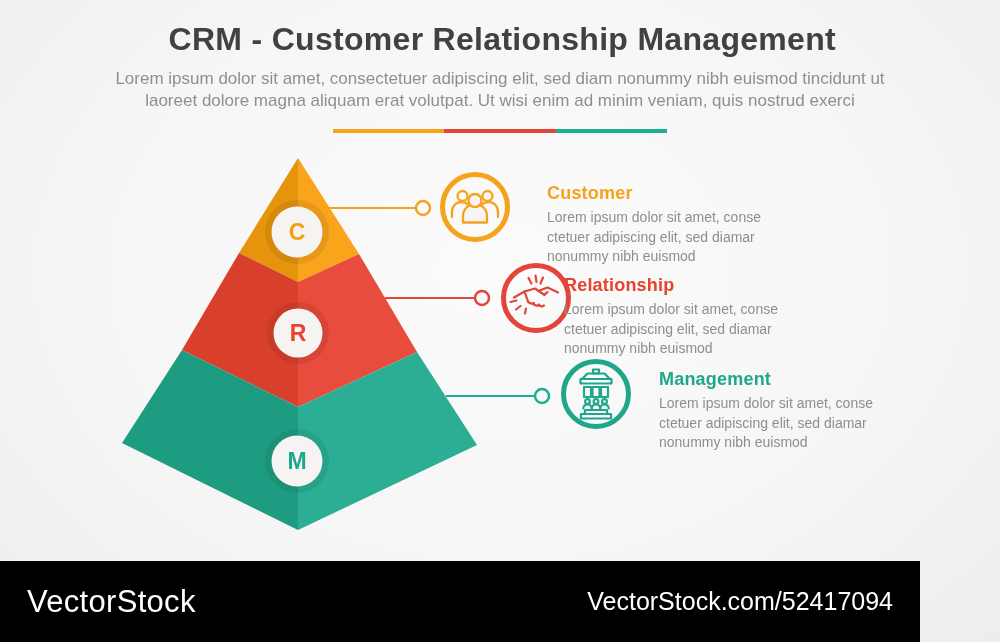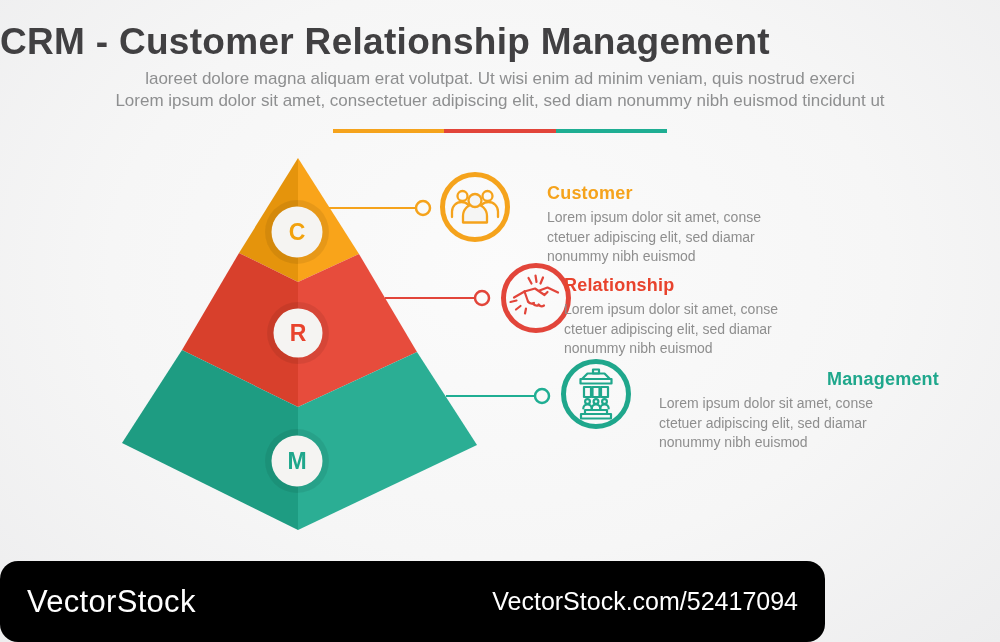--- a/index.html
+++ b/index.html
@@ -2,22 +2,22 @@
 <html><head>
 <meta charset="utf-8">
 <style>
   html,body { margin:0; padding:0; background:#e9e9ea; }
   .canvas {
     position:relative; width:1000px; height:642px; overflow:hidden;
     background: radial-gradient(ellipse at 50% 42%, #fbfbfb 0%, #f6f6f6 55%, #ededee 100%);
     font-family:"Liberation Sans", sans-serif;
   }
   .title {
-    position:absolute; top:21px; left:0; width:836px; text-align:left;
-    font-size:37px; font-weight:bold; color:#414042; letter-spacing:.3px;
+    position:absolute; top:21px; left:0; width:836px; text-align:right;
+    font-size:32px; font-weight:bold; color:#414042; letter-spacing:.3px;
   }
   .subtitle {
     position:absolute; top:68px; left:60px; width:880px; text-align:center;
     font-size:17px; line-height:22px; color:#8e8f90;
   }
   .divider { position:absolute; left:333px; top:129px; width:334px; height:4px; display:flex; }
   .divider span { flex:1; height:100%; }
   .seg-orange { background:#F5A31C; }
   .seg-red    { background:#E2453A; }
   .seg-teal   { background:#1FAE93; }
@@ -37,40 +37,40 @@
   .badge-relationship { left:500px; top:262px; }
   .badge-management   { left:560px; top:358px; }
 
   .item { position:absolute; width:280px;margin-top:11px; }
   .item-customer     { left:547px; top:172px; }
   .item-relationship { left:564px; top:264px; }
   .item-management   { left:659px; top:358px; }
   .item h3 { margin:0 0 4px 0; font-size:18px; font-weight:bold; letter-spacing:.2px; }
   .item-customer h3     { color:#F5A31C; }
   .item-relationship h3 { color:#E8432D; }
-  .item-management h3   { color:#1FA78C;text-align:right; }
+  .item-management h3   { color:#1FA78C; }
   .item .line { font-size:14px; line-height:19.5px; color:#8e8e8e; }
 
   .watermark {
-    position:absolute; left:0; top:561px; width:825px; height:81px; background:#000;
+    position:absolute; left:0; top:561px; width:920px; height:81px; background:#000;
     display:flex; align-items:center; justify-content:space-between;
-    padding:0 27px; box-sizing:border-box; color:#fff;border-radius:18px;
+    padding:0 27px; box-sizing:border-box; color:#fff;
   }
   .wm-brand { font-size:31px; letter-spacing:.3px; }
   .wm-url   { font-size:25px;text-align:right; }
 </style>
 </head>
 <body>
 
 <div class="canvas">
 
   <div class="title">CRM - Customer Relationship Management</div>
   <div class="subtitle">
+    <div>Lorem ipsum dolor sit amet, consectetuer adipiscing elit, sed diam nonummy nibh euismod tincidunt ut</div>
     <div>laoreet dolore magna aliquam erat volutpat. Ut wisi enim ad minim veniam, quis nostrud exerci</div>
-    <div>Lorem ipsum dolor sit amet, consectetuer adipiscing elit, sed diam nonummy nibh euismod tincidunt ut</div>
   </div>
 
   <div class="divider">
     <span class="seg-orange"></span>
     <span class="seg-red"></span>
     <span class="seg-teal"></span>
   </div>
 
   <svg class="stage" width="1000" height="642" viewBox="0 0 1000 642">
 

